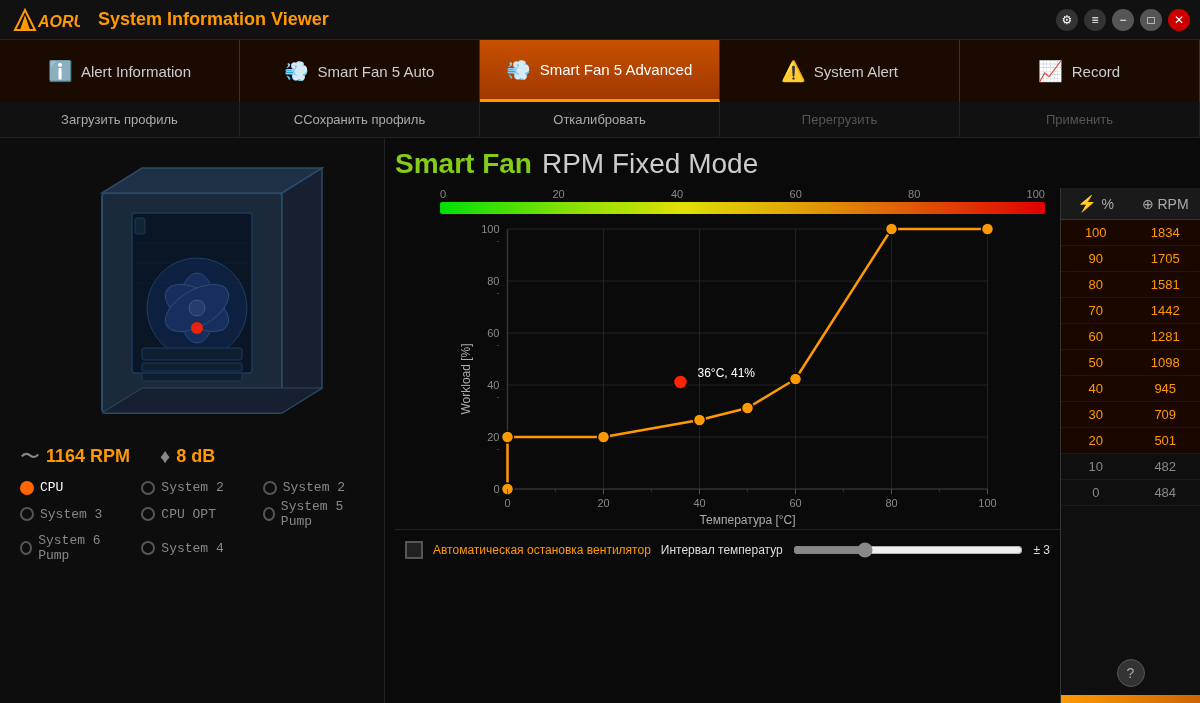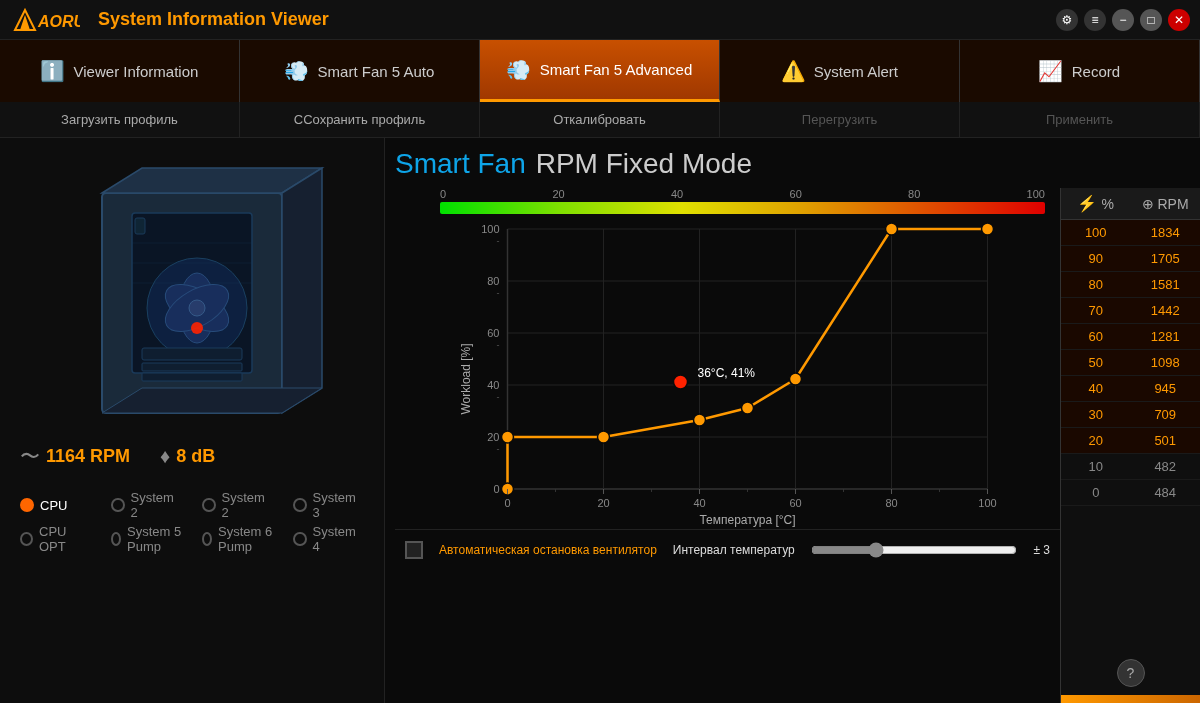--- a/index.html
+++ b/index.html
@@ -147,25 +147,26 @@
       display: flex;
       align-items: center;
       gap: 6px;
     }
     .stat-icon { font-size: 20px; color: #888; }
     .stat-value { color: #f90; font-size: 18px; font-weight: bold; }
 
     
     #fan-list {
       display: grid;
-      grid-template-columns: 1fr 1fr 1fr 1fr;
+      grid-template-columns: 1fr 1fr 1fr;
       gap: 4px 20px;
       width: 100%;
       padding: 0 10px;
-      margin-top: 15px;
+      margin-top: 5px;
+      font-family: Liberation Mono, monospace;
     }
     .fan-item {
       display: flex;
       align-items: center;
       gap: 6px;
       font-size: 13px;
       color: #888;
       cursor: pointer;
     }
     .fan-item.active { color: #fff; }
@@ -190,22 +191,22 @@
     
     #mode-title {
       display: flex;
       align-items: baseline;
       gap: 10px;
       margin-bottom: 8px;
       padding-right: 10px;
     }
     #mode-title-smart {
       font-size: 28px;
-      color: #0ea5e9;
-      font-weight: normal;
+      color: #84cc16;
+      font-weight: bold;
     }
     #mode-title-mode {
       font-size: 28px;
       color: #ccc;
       font-weight: normal;
     }
 
     
     #chart-wrapper {
       display: flex;
@@ -216,21 +217,21 @@
     #chart-area {
       flex: 1;
       position: relative;
     }
 
     
     #bottom-bar {
       display: flex;
       align-items: center;
       padding: 4px 10px;
-      gap: 16px;
+      gap: 10px;
       background: #0a0a0a;
       border-top: 1px solid #222;
       height: 40px;
     }
     .auto-stop-checkbox {
       width: 18px;
       height: 18px;
       border: 2px solid #555;
       background: #222;
       cursor: pointer;
@@ -346,21 +347,21 @@
     <button class="win-btn win-btn-list">≡</button>
     <button class="win-btn win-btn-min">−</button>
     <button class="win-btn win-btn-max">□</button>
     <button class="win-btn win-btn-close">✕</button>
   </div>
 </div>
 
 <div id="navbar">
   <div class="nav-tab">
     <span class="nav-tab-icon">ℹ️</span>
-    <span>Viewer Information</span>
+    <span>Alert Information</span>
   </div>
   <div class="nav-tab">
     <span class="nav-tab-icon">💨</span>
     <span>Smart Fan 5 Auto</span>
   </div>
   <div class="nav-tab active">
     <span class="nav-tab-icon">💨</span>
     <span>Smart Fan 5 Advanced</span>
   </div>
   <div class="nav-tab">

